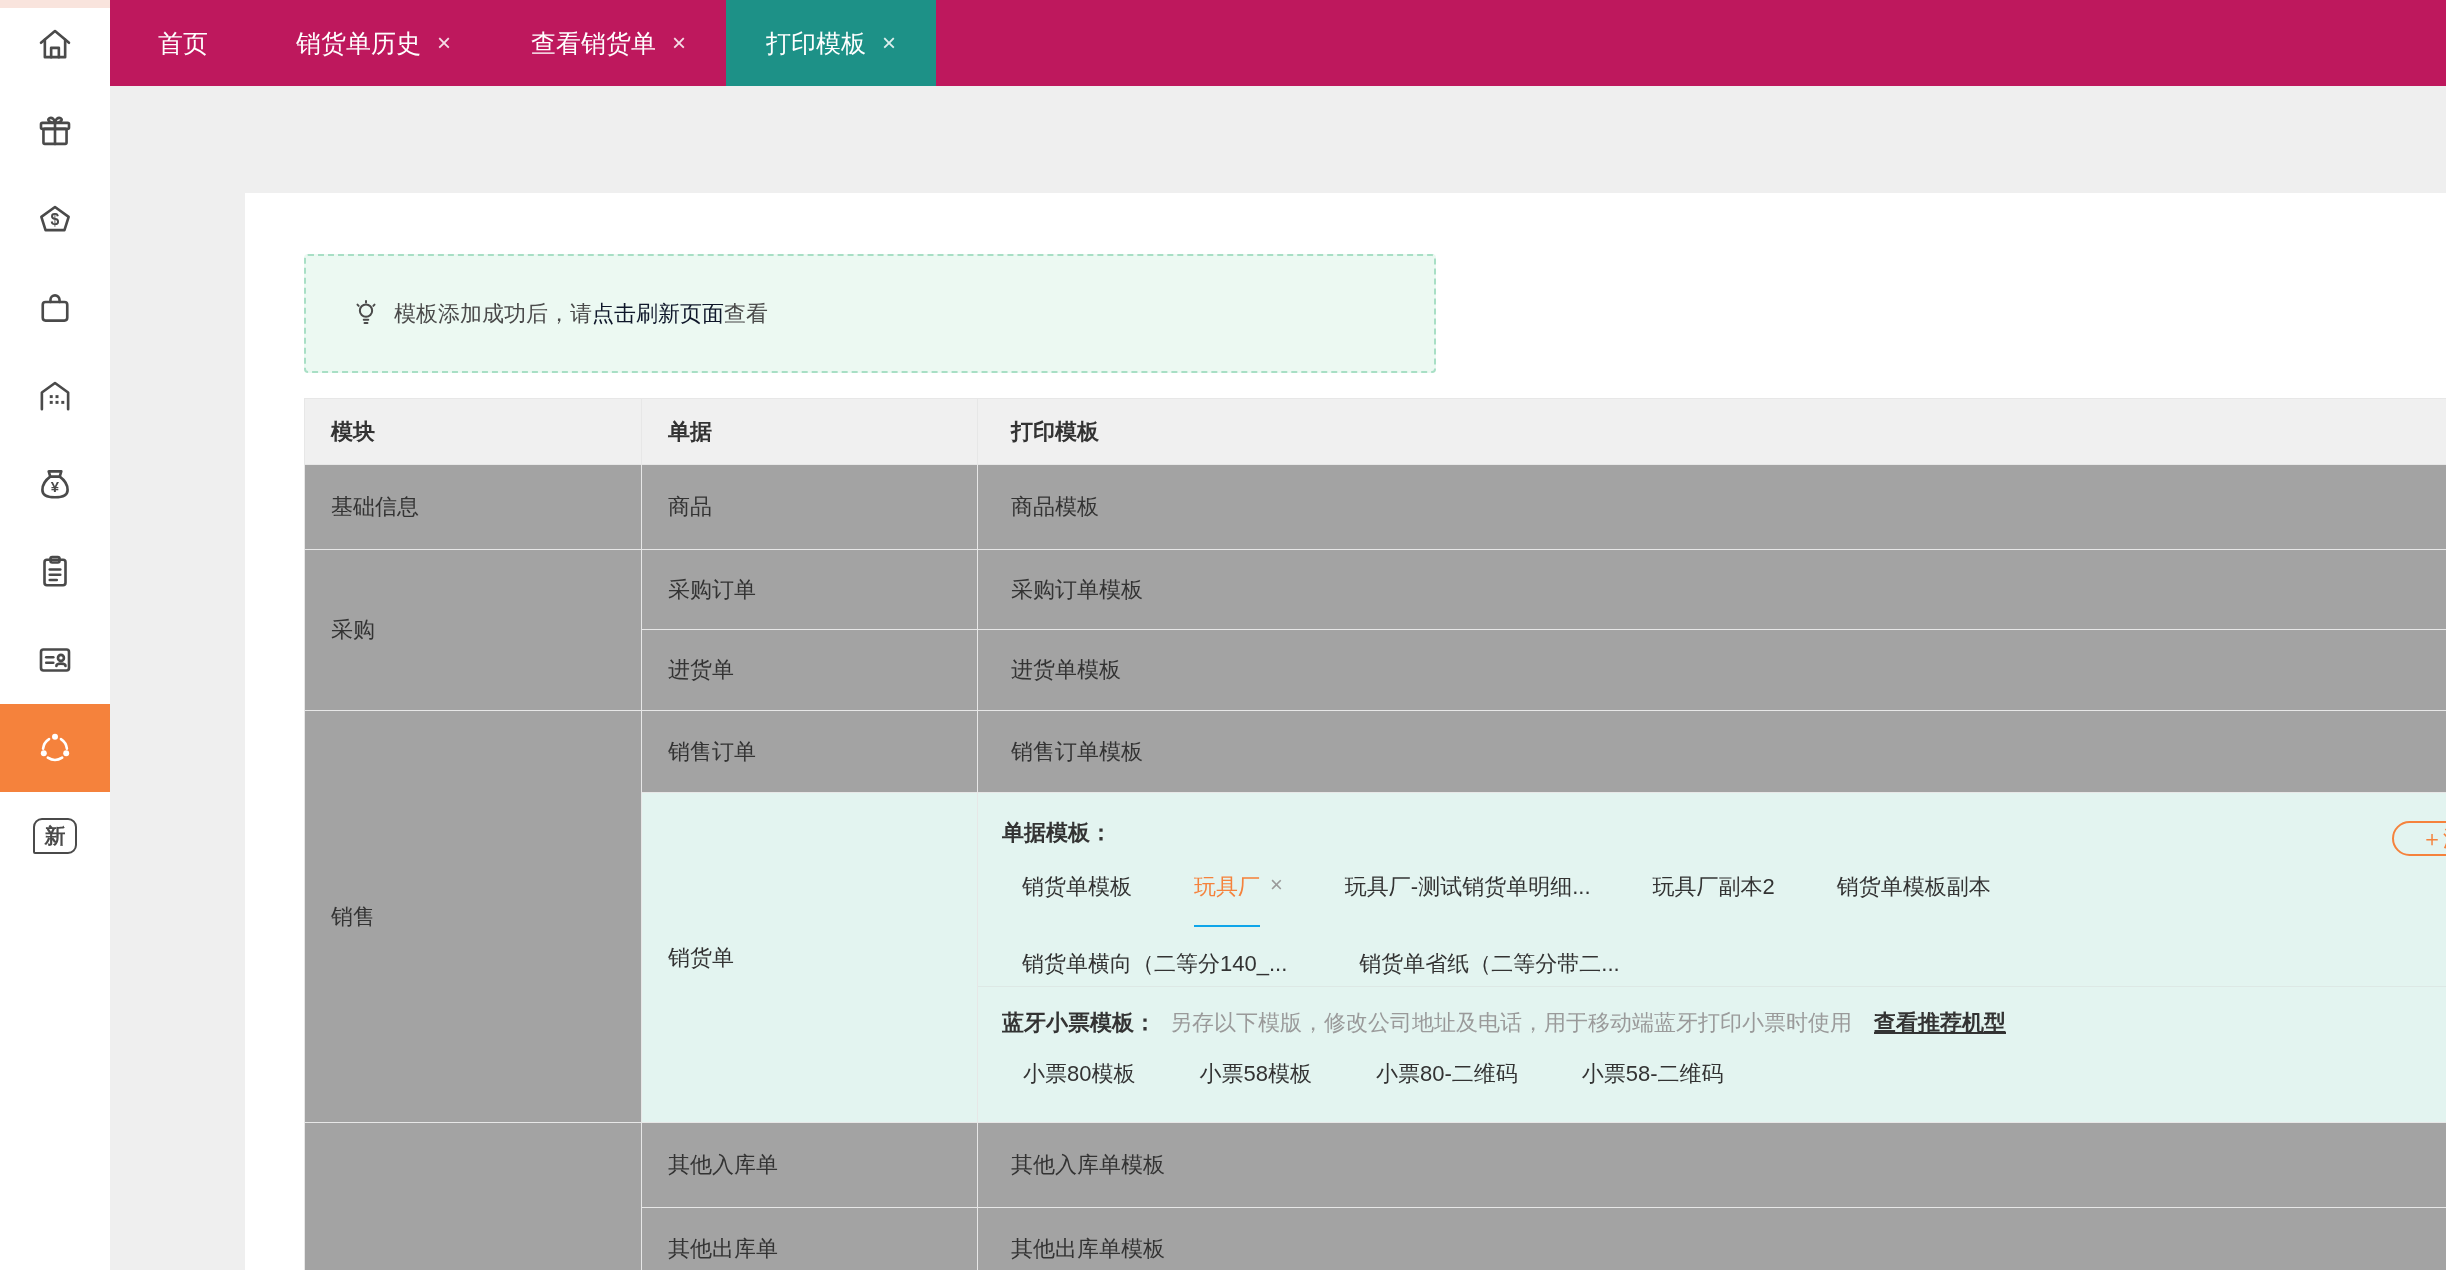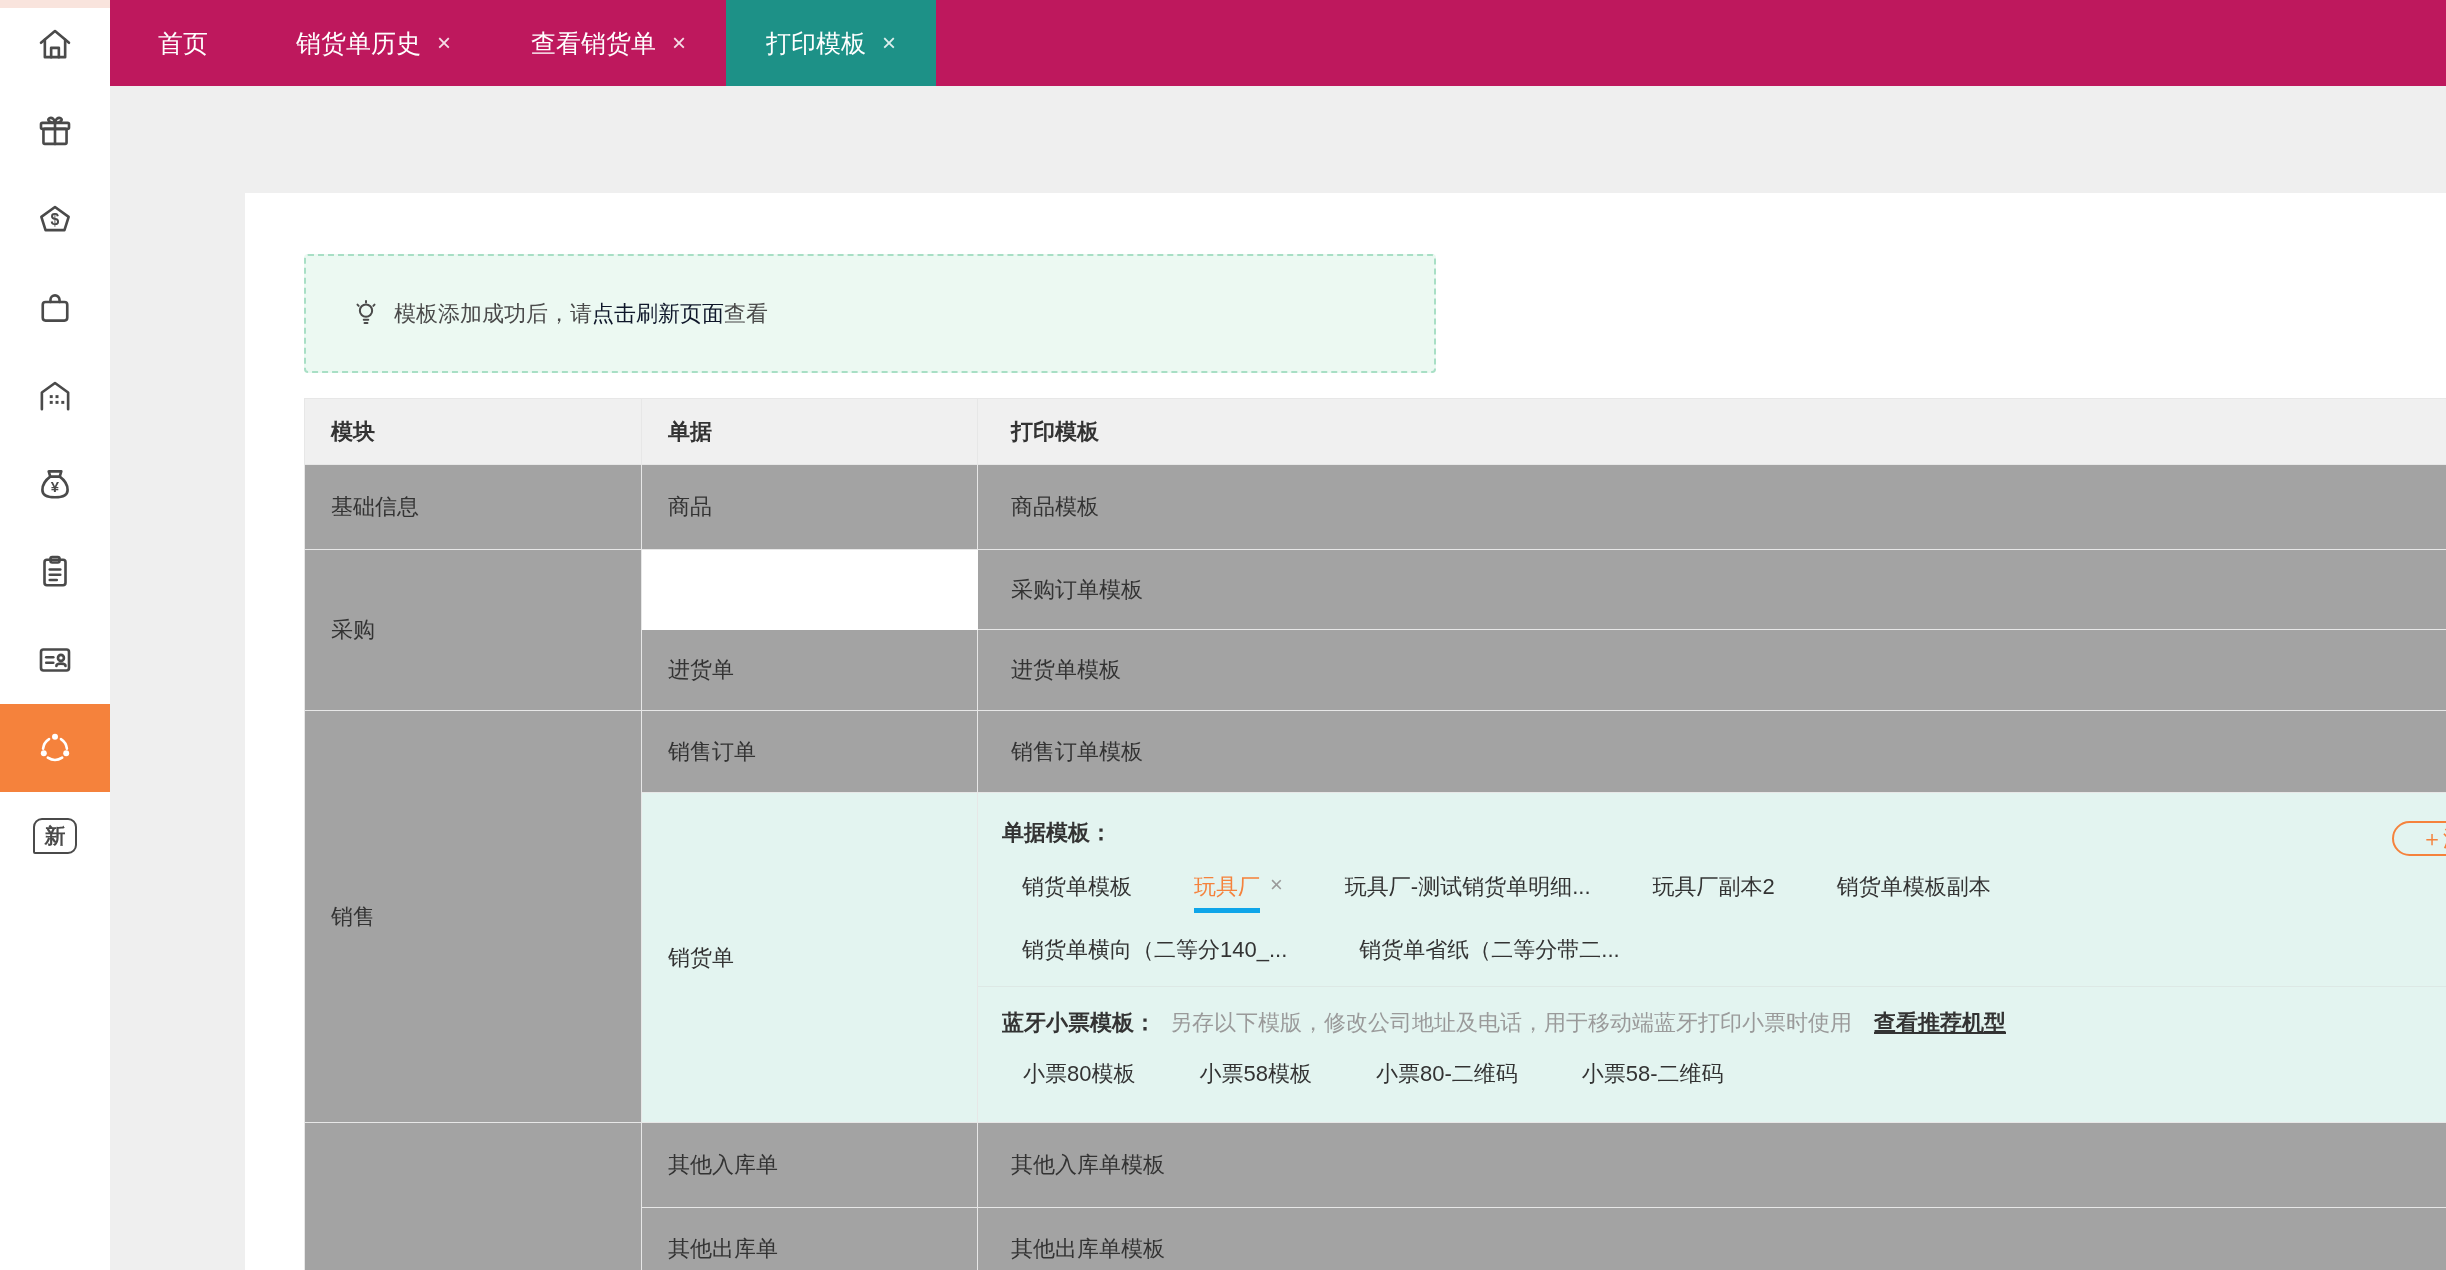--- a/index.html
+++ b/index.html
@@ -48,21 +48,21 @@
   .cell.teal { background:#e3f4f0; }
   .tpl-link { cursor:pointer; }
 
   
   .special { border-bottom:1px solid #e7e7e7; background:#e3f4f0; display:flex; flex-direction:column; padding:0; }
   .blk1 { position:relative; height:194px; border-bottom:1px solid #dde8e5; padding:25px 0 0 24px; }
   .blk-label { font-weight:bold; font-size:22px; }
   .trow { display:flex; align-items:flex-start; margin:24px 0 0 20px; gap:62px; white-space:nowrap; }
   .trow2 { display:flex; margin:22px 0 0 20px; gap:72px; white-space:nowrap; }
   .sel-wrap { display:flex; align-items:flex-start; }
-  .sel-label { color:#f5823c; border-bottom:5px solid #0ea5e9; padding-bottom:6px; cursor:pointer; }
+  .sel-label { color:#f5823c; border-bottom:2px solid #0ea5e9; padding-bottom:23px; cursor:pointer; }
   .sel-close { color:#9a9a9a; margin-left:10px; font-size:22px; cursor:pointer; }
   .add-btn { position:absolute; right:16px; top:28px; width:124px; height:35px; border:2px solid #f5823c; border-radius:18px;
     color:#f5823c; font-size:22px; display:flex; align-items:center; justify-content:center; background:transparent; cursor:pointer; }
   .blk2 { padding:21px 0 0 24px; }
   .b2line { display:flex; align-items:center; white-space:nowrap; }
   .b2hint { color:#9a9a9a; margin-left:14px; }
   .b2link { font-weight:bold; text-decoration:underline; margin-left:22px; cursor:pointer; }
   .b2row { display:flex; margin:21px 0 0 21px; gap:64px; white-space:nowrap; }
 </style>
 </head>
@@ -193,20 +193,21 @@
         <div class="cell head" style="grid-area:1/2">单据</div>
         <div class="cell head c3" style="grid-area:1/3">打印模板</div>
 
         <div class="cell" style="grid-area:2/1">基础信息</div>
         <div class="cell" style="grid-area:2/2">商品</div>
         <div class="cell c3" style="grid-area:2/3">
             <span class="tpl-link">商品模板</span>
           </div>
 
         <div class="cell" style="grid-area:3/1/5/2">采购</div>
+        <div class="cell" style="grid-area:3/2">采购订单</div>
         <div class="cell c3" style="grid-area:3/3">
             <span class="tpl-link">采购订单模板</span>
           </div>
         <div class="cell" style="grid-area:4/2">进货单</div>
         <div class="cell c3" style="grid-area:4/3">
             <span class="tpl-link">进货单模板</span>
           </div>
 
         <div class="cell" style="grid-area:5/1/7/2">销售</div>
         <div class="cell" style="grid-area:5/2">销售订单</div>

